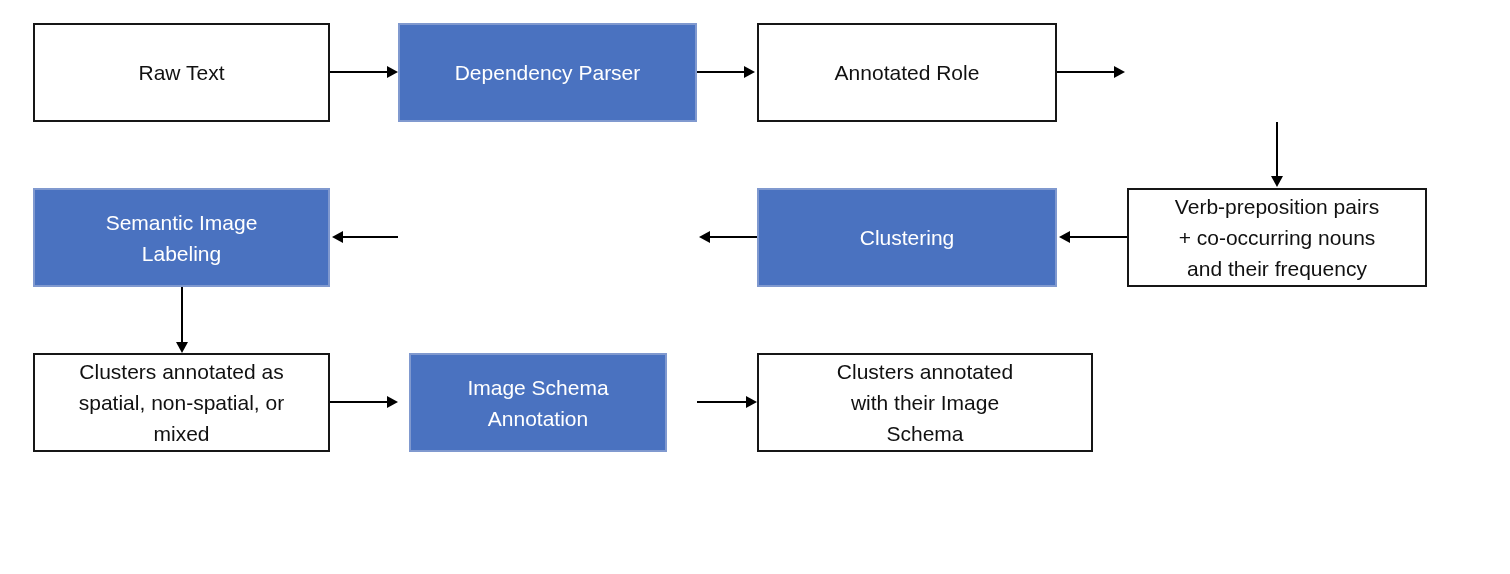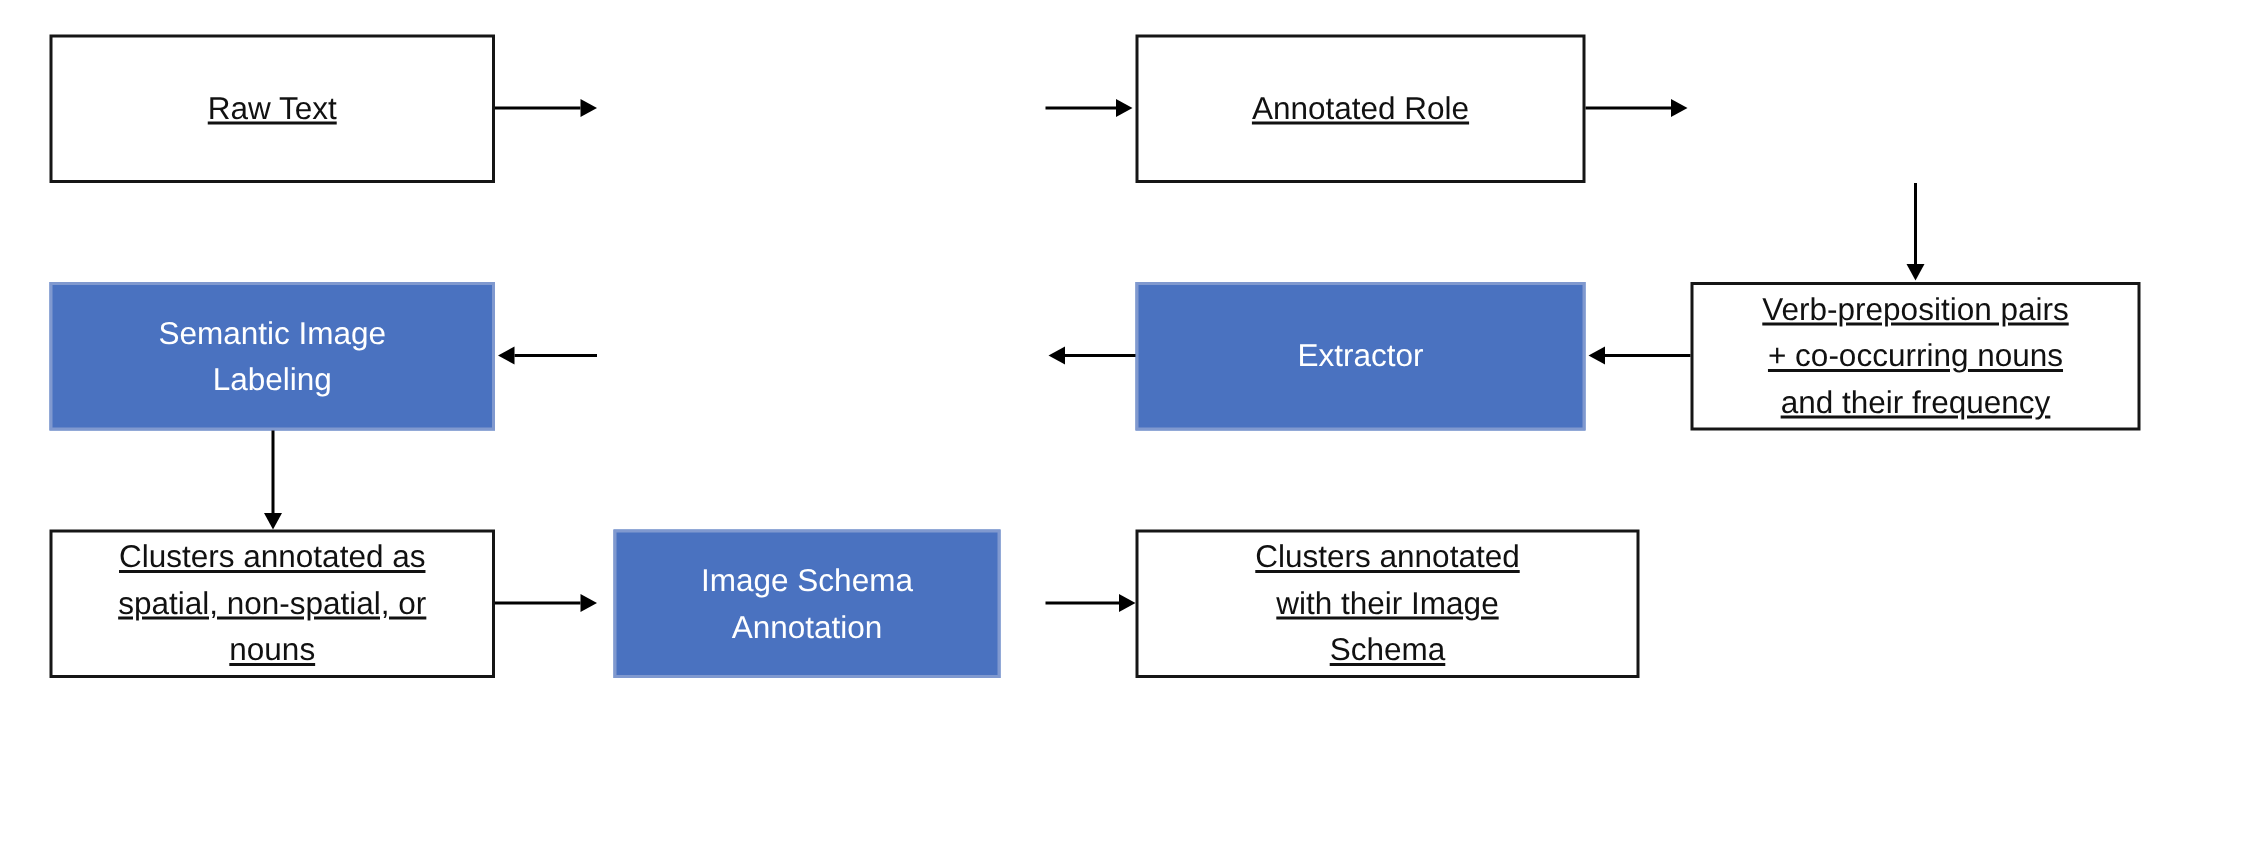--- a/index.html
+++ b/index.html
@@ -20,21 +20,20 @@
     text-align: center;
     font-size: 21px;
     line-height: 31px;
     white-space: pre-line;
     padding: 2px 6px;
   }
   .node.white {
     background: #ffffff;
     border: 2px solid var(--box-border, #161616);
     color: #111111;
-    text-decoration: underline;
   }
   .node.blue {
     background: var(--node-fill, #4A72C0);
     border: 2px solid var(--node-border, #8099CF);
     color: var(--node-text, #ffffff);
   }
   .al { position: absolute; background: var(--arrow, #000); }
   .ah { position: absolute; width: 0; height: 0; }
   .ah.r {
     border-top: 6px solid transparent;
@@ -53,41 +52,44 @@
   }
 </style>
 </head>
 <body>
 
 <div class="canvas">
 
   <div class="node white" style="left:33px; top:23px; width:297px; height:99px">
     <span>Raw Text</span>
   </div>
+  <div class="node blue" style="left:398px; top:23px; width:299px; height:99px">
+    <span>Dependency Parser</span>
+  </div>
   <div class="node white" style="left:757px; top:23px; width:300px; height:99px">
     <span>Annotated Role</span>
   </div>
 
   <div class="node white" style="left:1127px; top:188px; width:300px; height:99px">
     <span>Verb-preposition pairs
 + co-occurring nouns
 and their frequency</span>
   </div>
   <div class="node blue" style="left:757px; top:188px; width:300px; height:99px">
-    <span>Extractor</span>
+    <span>Clustering</span>
   </div>
   <div class="node blue" style="left:33px; top:188px; width:297px; height:99px">
     <span>Semantic Image
 Labeling</span>
   </div>
 
   <div class="node white" style="left:33px; top:353px; width:297px; height:99px">
     <span>Clusters annotated as
 spatial, non-spatial, or
-nouns</span>
+mixed</span>
   </div>
   <div class="node blue" style="left:409px; top:353px; width:258px; height:99px">
     <span>Image Schema
 Annotation</span>
   </div>
   <div class="node white" style="left:757px; top:353px; width:336px; height:99px">
     <span>Clusters annotated
 with their Image
 Schema</span>
   </div>

